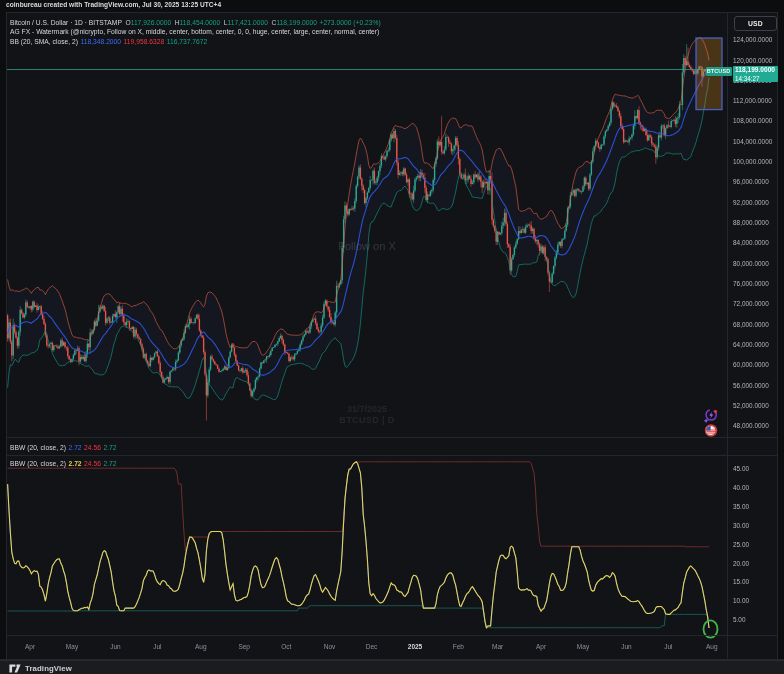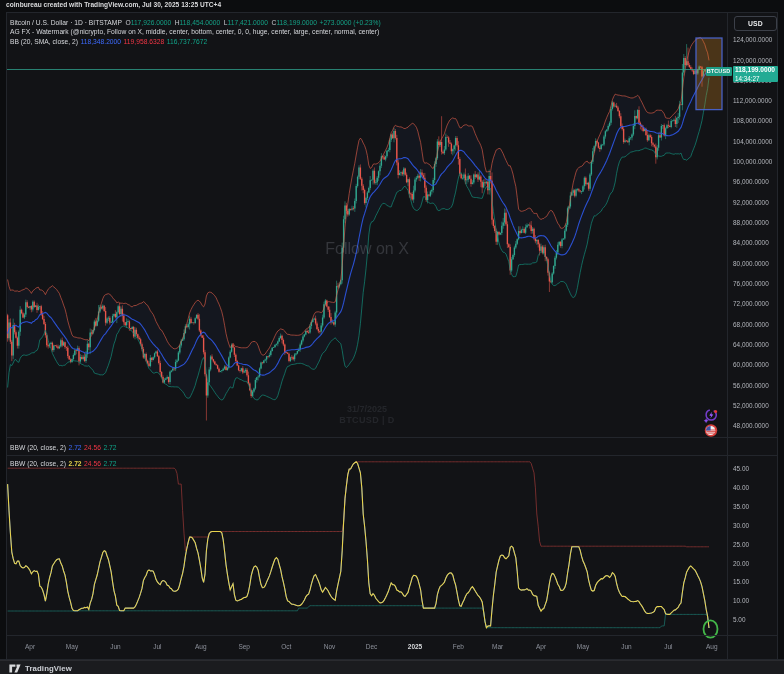--- a/index.html
+++ b/index.html
@@ -26,21 +26,21 @@
   .val-red { color:#f23645; }
   .val-teal { color:#11a489; }
   .val-yellow { color:#e8d34a; font-weight:700; }
   #legend-bbw-row1 { left:10px; top:443.8px; }
   #legend-bbw-row2 { left:10px; top:460.4px; }
 
   
   #watermark-handle { left:7px; top:205px; width:720px; text-align:center;
     font-size:19px; font-weight:600; color:rgba(150,156,166,0.42); letter-spacing:.2px; }
   #watermark-follow { left:7px; top:240px; width:720px; text-align:center;
-    font-size:16px; font-weight:500; color:rgba(150,156,166,0.26); }
+    font-size:11px; font-weight:500; color:rgba(150,156,166,0.26); }
   #symbol-watermark { left:7px; top:404px; width:720px; text-align:center;
     color:rgba(125,132,145,0.17); font-weight:700; }
   #symbol-watermark .swm1 { font-size:9px; line-height:10.5px; }
   #symbol-watermark .swm2 { font-size:9px; line-height:10.5px; letter-spacing:.4px; }
 
   
   #currency-button { left:734px; top:16px; width:43px; height:15px; border:1px solid #3c4049;
     border-radius:3px; color:#e8eaec; font-size:6.8px; font-weight:700;
     display:flex; align-items:center; justify-content:center; letter-spacing:.2px; }
   .price-tick { position:absolute; left:733px; font-size:6.4px; color:#b4b7bd; letter-spacing:.015px; }

